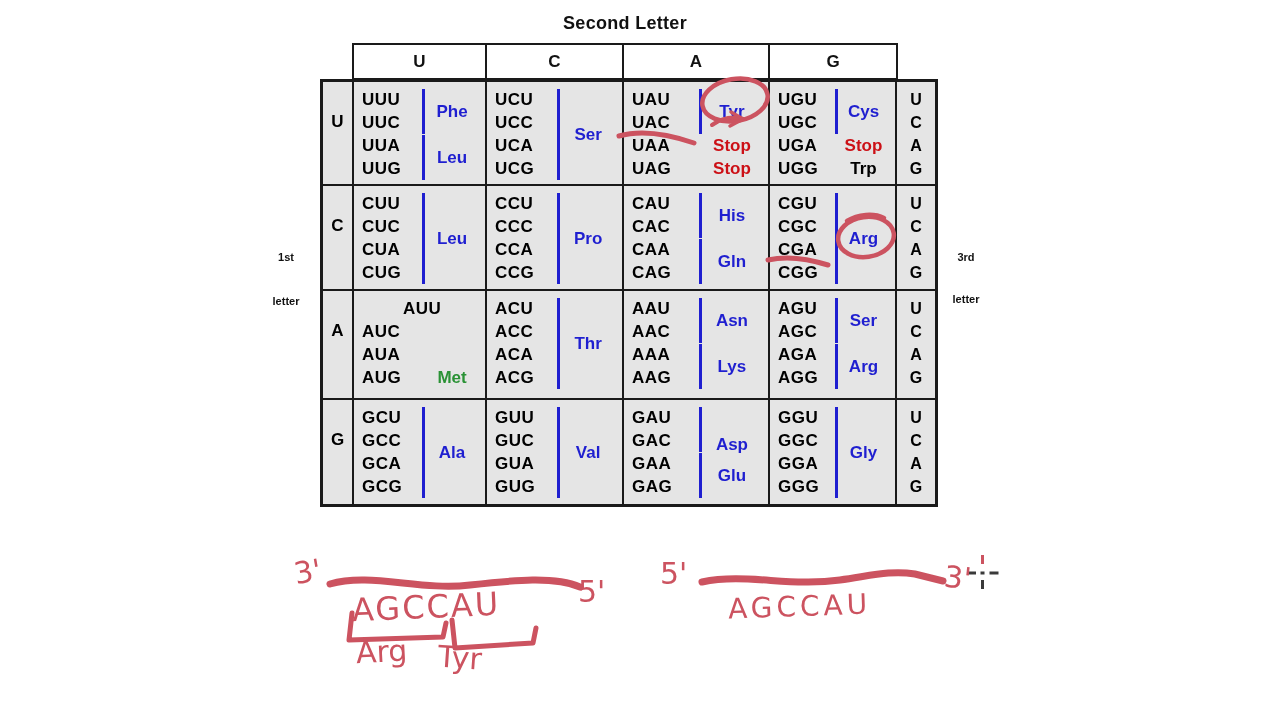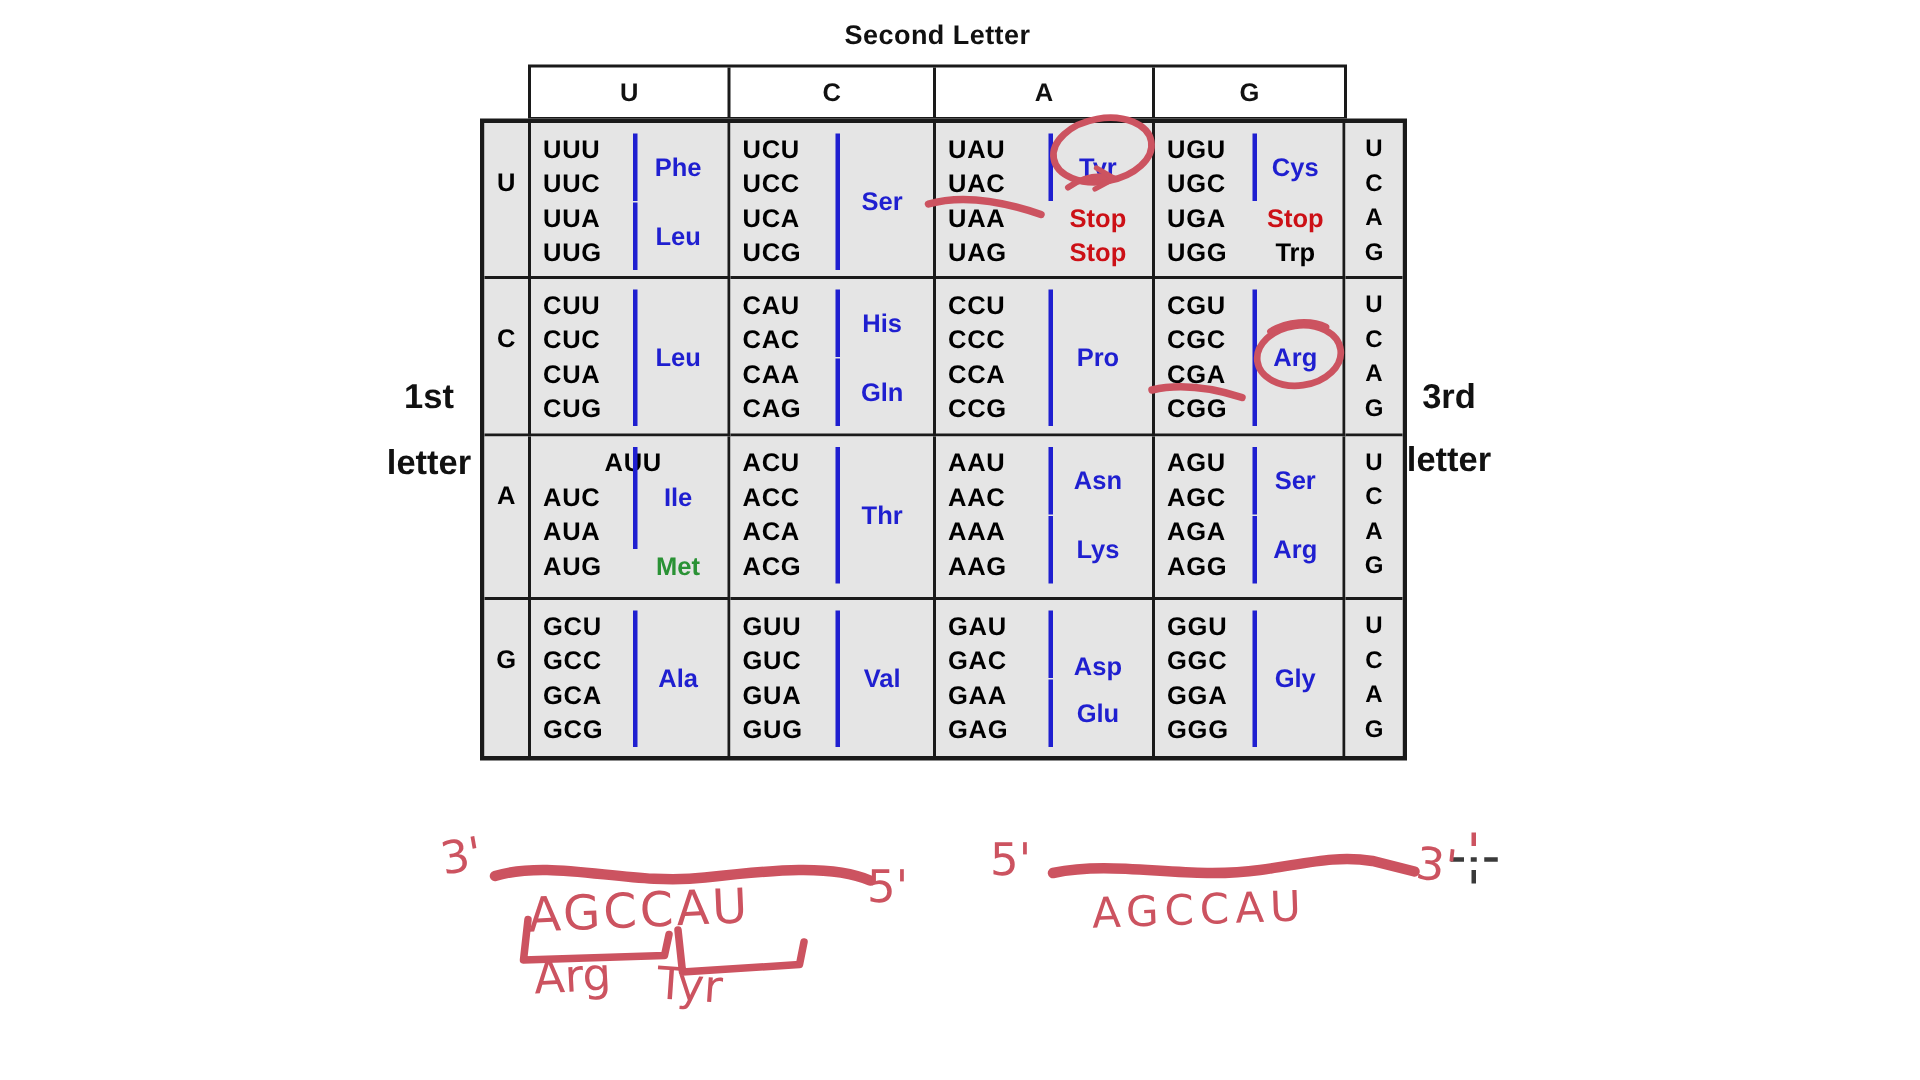--- a/index.html
+++ b/index.html
@@ -2,21 +2,21 @@
 <html><head>
 <meta charset="utf-8">
 <style>
   html,body{margin:0;padding:0;background:#fff;}
   #stage{position:relative;width:1280px;height:720px;background:#ffffff;overflow:hidden;
          font-family:"Liberation Sans",sans-serif;}
 
   
   #table-title{position:absolute;left:352px;top:13px;width:546px;text-align:center;
                font-size:18px;font-weight:bold;color:#111;letter-spacing:0.3px;}
-  .side-label{position:absolute;width:80px;text-align:center;font-size:23px;font-weight:bold;color:#111;}
+  .side-label{position:absolute;width:80px;text-align:center;font-size:11px;font-weight:bold;color:#111;}
   #lbl-1st{left:246px;top:251px;}
   #lbl-1st-letter{left:246px;top:295px;}
   #lbl-3rd{left:926px;top:251px;}
   #lbl-3rd-letter{left:926px;top:293px;}
 
   
   #second-letter-header{position:absolute;left:352px;top:43px;width:546px;height:37px;
       border:2px solid #1a1a1a;box-sizing:border-box;display:flex;background:#fff;}
   .hcell{border-right:2px solid #1a1a1a;display:flex;align-items:center;justify-content:center;
          font-size:17px;font-weight:bold;color:#111;box-sizing:border-box;}
@@ -137,41 +137,41 @@
         <div class="codon" style="top: 6px;">CUU</div>
         <div class="codon" style="top: 29px;">CUC</div>
         <div class="codon" style="top: 52px;">CUA</div>
         <div class="codon" style="top: 75px;">CUG</div>
         <div class="agroup" style="top: 4px; height: 97px;">
           <div class="abar" style="background: rgb(31, 31, 208);"></div>
           <span class="alabel" style="color: rgb(31, 31, 208);">Leu</span>
         </div>
       </div>
       <div class="tcell">
+        <div class="codon" style="top: 6px;">CCU</div>
+        <div class="codon" style="top: 29px;">CCC</div>
+        <div class="codon" style="top: 52px;">CCA</div>
+        <div class="codon" style="top: 75px;">CCG</div>
+        <div class="agroup" style="top: 4px; height: 97px;">
+          <div class="abar" style="background: rgb(31, 31, 208);"></div>
+          <span class="alabel" style="color: rgb(31, 31, 208);">Pro</span>
+        </div>
+      </div>
+      <div class="tcell">
         <div class="codon" style="top: 6px;">CAU</div>
         <div class="codon" style="top: 29px;">CAC</div>
         <div class="codon" style="top: 52px;">CAA</div>
         <div class="codon" style="top: 75px;">CAG</div>
         <div class="agroup" style="top: 4px; height: 51px;">
           <div class="abar" style="background: rgb(31, 31, 208);"></div>
           <span class="alabel" style="color: rgb(31, 31, 208);">His</span>
         </div>
         <div class="agroup" style="top: 50px; height: 51px;">
           <div class="abar" style="background: rgb(31, 31, 208);"></div>
           <span class="alabel" style="color: rgb(31, 31, 208);">Gln</span>
-        </div>
-      </div>
-      <div class="tcell">
-        <div class="codon" style="top: 6px;">CCU</div>
-        <div class="codon" style="top: 29px;">CCC</div>
-        <div class="codon" style="top: 52px;">CCA</div>
-        <div class="codon" style="top: 75px;">CCG</div>
-        <div class="agroup" style="top: 4px; height: 97px;">
-          <div class="abar" style="background: rgb(31, 31, 208);"></div>
-          <span class="alabel" style="color: rgb(31, 31, 208);">Pro</span>
         </div>
       </div>
       <div class="tcell">
         <div class="codon" style="top: 6px;">CGU</div>
         <div class="codon" style="top: 29px;">CGC</div>
         <div class="codon" style="top: 52px;">CGA</div>
         <div class="codon" style="top: 75px;">CGG</div>
         <div class="agroup" style="top: 4px; height: 97px;">
           <div class="abar" style="background: rgb(31, 31, 208);"></div>
           <span class="alabel" style="color: rgb(31, 31, 208);">Arg</span>
@@ -184,24 +184,20 @@
         <div class="third" style="top: 75px;">G</div>
       </div>
       <div class="tcell">
         <div class="firstL">A</div>
       </div>
       <div class="tcell">
         <div class="codon" style="top: 6px; margin-left: 41px;">AUU</div>
         <div class="codon" style="top: 29px;">AUC</div>
         <div class="codon" style="top: 52px;">AUA</div>
         <div class="codon" style="top: 75px;">AUG</div>
-        <div class="agroup" style="top: 4px; height: 74px;">
-          <div class="abar" style="background: rgb(31, 31, 208);"></div>
-          <span class="alabel" style="color: rgb(31, 31, 208);">Ile</span>
-        </div>
         <div class="agroup" style="top: 73px; height: 28px;">
           <span class="alabel" style="color: rgb(42, 146, 53);">Met</span>
         </div>
       </div>
       <div class="tcell">
         <div class="codon" style="top: 6px;">ACU</div>
         <div class="codon" style="top: 29px;">ACC</div>
         <div class="codon" style="top: 52px;">ACA</div>
         <div class="codon" style="top: 75px;">ACG</div>
         <div class="agroup" style="top: 4px; height: 97px;">

